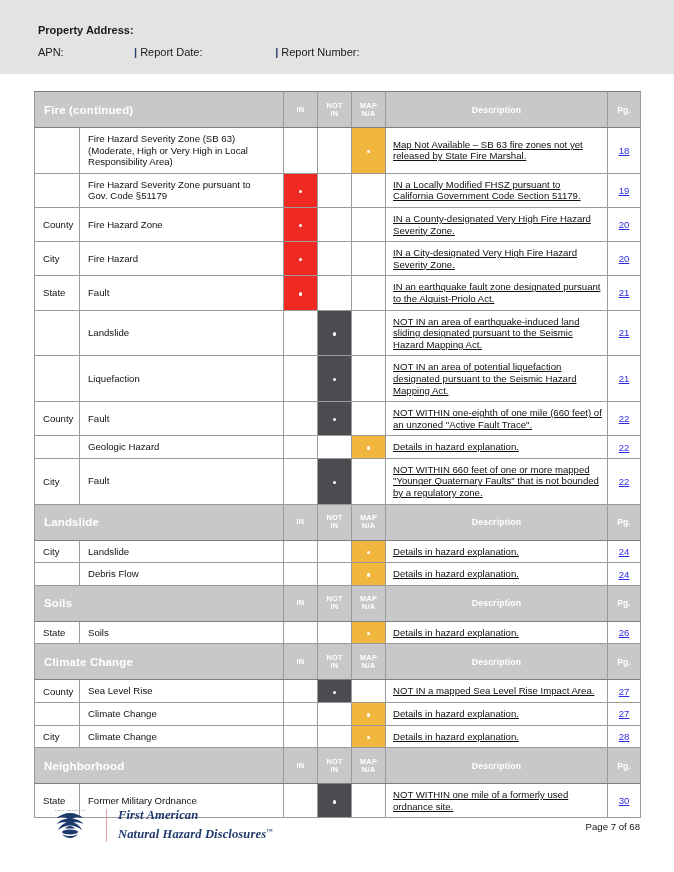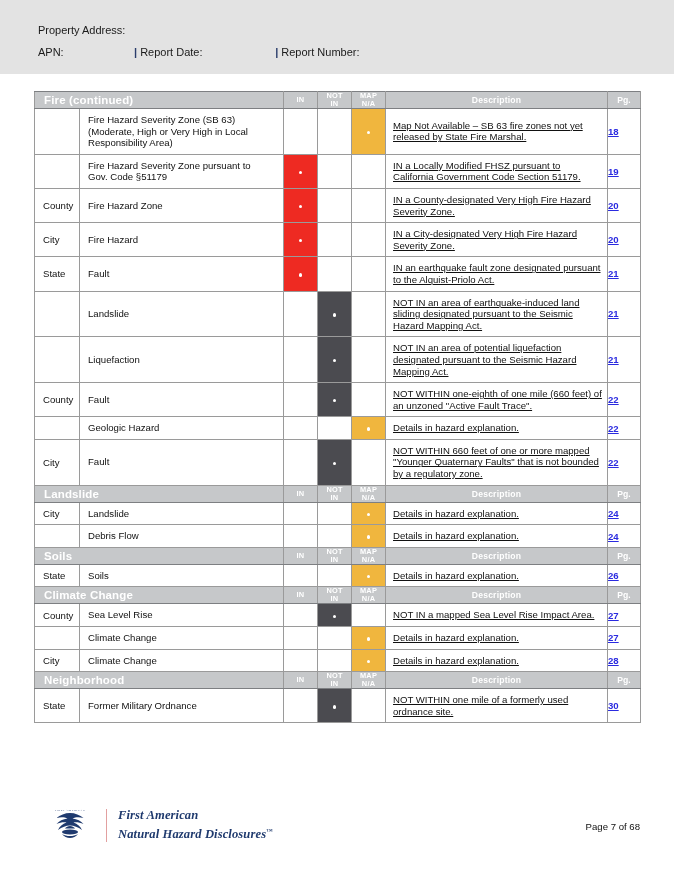--- a/index.html
+++ b/index.html
@@ -33,21 +33,21 @@
     box-sizing: border-box;
     padding: 24px 0 0 38px;
   }
   .hdr-line {
     font-size: 11px;
     color: #1a1a1a;
     line-height: 13px;
     white-space: nowrap;
     margin-bottom: 9px;
   }
-  .hdr-line .lbl { font-weight: normal; }
+  .hdr-line .lbl { font-weight: bold; }
   .hdr-seg {
     display: inline-block;
   }
   .hdr-apn { display: inline-block; width: 96px; }
   .hdr-rdate { display: inline-block; width: 135px; }
   .pipe { color: #2b3d6b; font-weight: bold; }
 
   
   .hz-table {
     position: absolute;
@@ -72,21 +72,21 @@
   col.c-notin  { width: 34px; }
   col.c-mapna  { width: 34px; }
   col.c-desc   { width: 222px; }
   col.c-pg     { width: 33px; }
 
   
   tr.section-row > td {
     background: #c6c8ca;
     border-top: 1px solid #7d7f82;
     border-bottom: 1px solid #7d7f82;
-    height: 17px;
+    height: 36px;
   }
   td.sec-title {
     color: #ffffff;
     font-size: 11.5px;
     font-weight: bold;
     padding-left: 9px;
     letter-spacing: .15px;
   }
   td.sec-col {
     color: #ffffff;
@@ -139,23 +139,23 @@
     vertical-align: middle;
   }
   td.desc {
     font-size: 9.6px;
     color: #111;
     padding: 5px 5px 5px 7px;
     line-height: 11.6px;
     text-decoration: underline;
   }
   td.pg {
-    text-align: left;
+    text-align: center;
     font-size: 9.6px;
-    font-weight: bold;
+    font-weight: normal;
   }
   td.pg a,
   td.pg span.pglink {
     color: #2a2ae0;
     text-decoration: underline;
   }
 
   
   .doc-footer {
     position: absolute;

